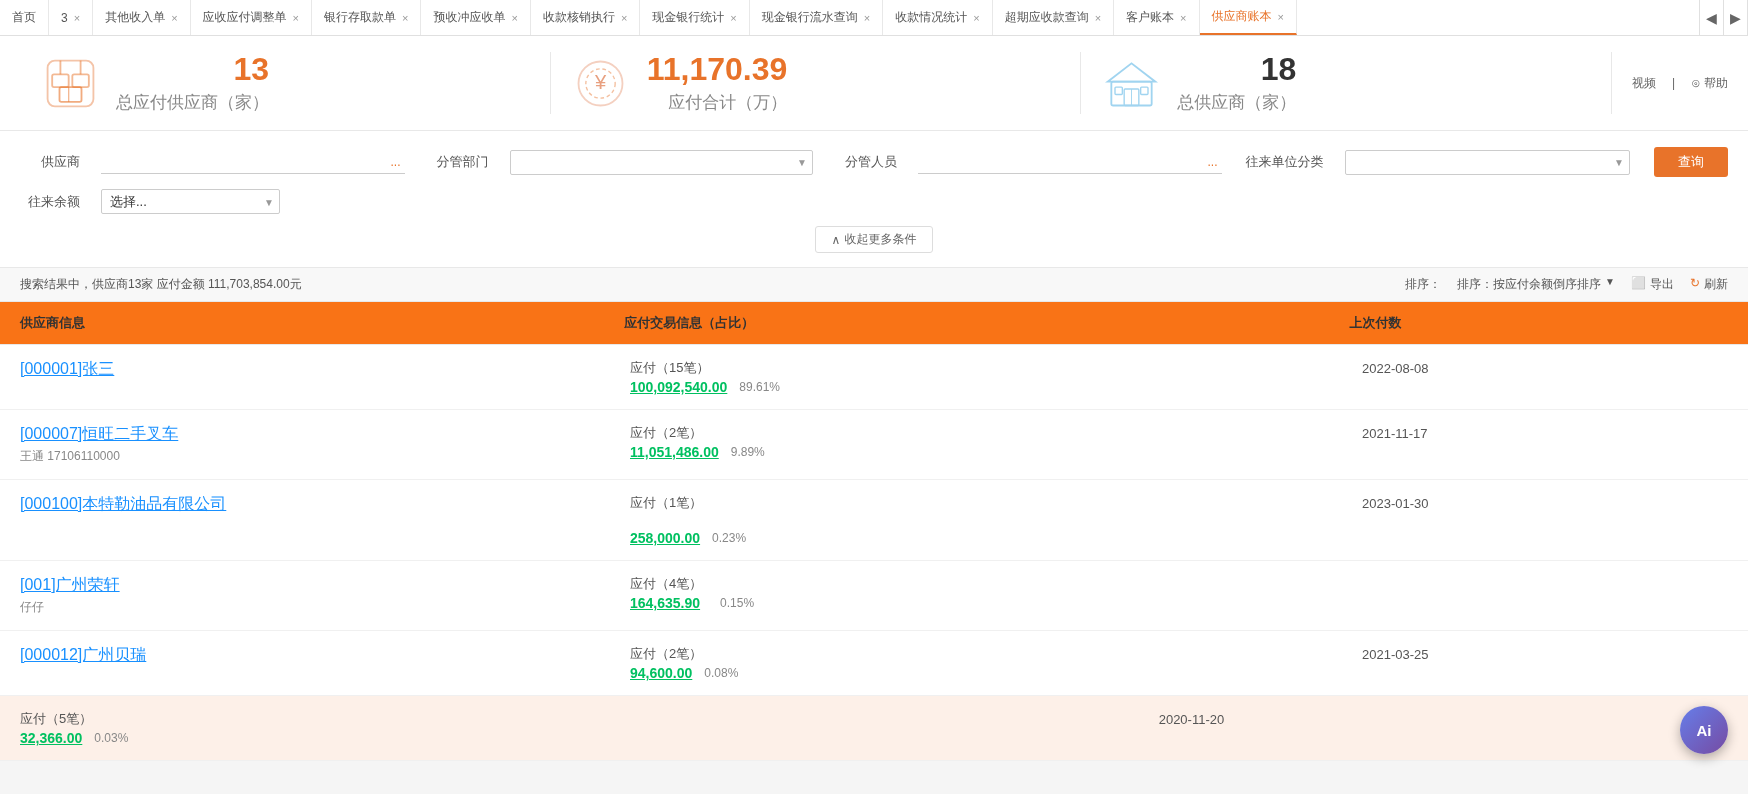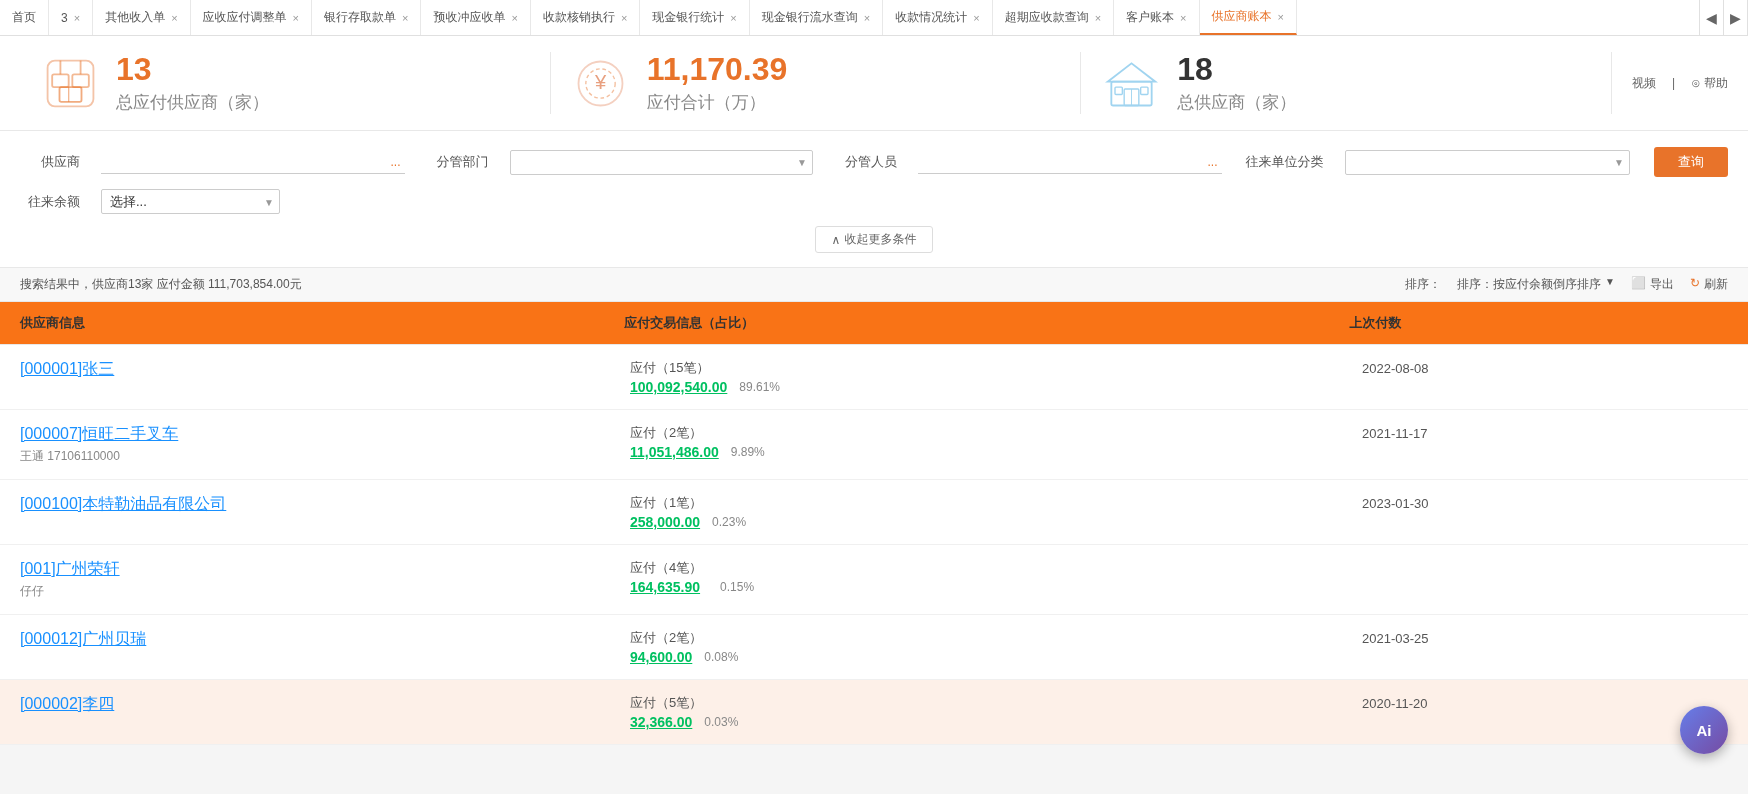--- a/index.html
+++ b/index.html
@@ -7,21 +7,21 @@
 
     
     .top-nav { display: flex; align-items: flex-start; background: #fff; border-bottom: 1px solid #e0e0e0; height: 36px; overflow: hidden; }
     .nav-tab { display: flex; align-items: center; padding: 0 12px; height: 100%; border-right: 1px solid #e8e8e8; font-size: 12px; color: #555; cursor: pointer; white-space: nowrap; flex-shrink: 0; }
     .nav-tab.active { color: #e8732a; border-bottom: 2px solid #e8732a; }
     .nav-tab .close-x { margin-left: 6px; color: #999; font-size: 11px; }
     .nav-arrows { display: flex; margin-left: auto; border-left: 1px solid #e0e0e0; }
     .nav-arrow { width: 24px; height: 36px; display: flex; align-items: center; justify-content: center; cursor: pointer; background: #fff; border-right: 1px solid #e0e0e0; font-size: 14px; color: #666; }
 
     
-    .header-stats { display: flex; background: #fff; padding: 16px 20px; border-bottom: 1px solid #e8e8e8; align-items: center; gap: 0; }
+    .header-stats { display: flex; background: #fff; padding: 16px 20px; border-bottom: 1px solid #e8e8e8; align-items: center; gap: 0; text-align: right; }
     .stat-card { display: flex; align-items: center; gap: 16px; flex: 1; padding: 0 20px; border-right: 1px solid #e8e8e8; }
     .stat-card:last-child { border-right: none; }
     .stat-icon { width: 60px; height: 60px; display: flex; align-items: center; justify-content: center; }
     .stat-icon svg { width: 55px; height: 55px; }
     .stat-info { display: flex; flex-direction: column; }
     .stat-number { font-size: 32px; font-weight: bold; color: #e8732a; line-height: 1.1; }
     .stat-label { font-size: 17px; color: #888; margin-top: 4px; }
     .header-actions { display: flex; gap: 16px; align-items: center; font-size: 12px; color: #666; margin-left: auto; padding-left: 20px; }
     .header-actions span { cursor: pointer; }
 
@@ -318,21 +318,21 @@
     </div>
 
     <div class="table-row">
       <div class="supplier-info col-supplier">
         <span class="supplier-link">[000100]本特勒油品有限公司</span>
       </div>
       <div class="transaction-info col-transaction">
         <div class="trans-line1">
           <span class="trans-label">应付（1笔）</span>
         </div>
-        <div style="display:flex;align-items:center;gap:12px;">
+        <div style="display:flex;align-items:center;gap:12px;margin-top:16px;">
           <span class="trans-amount">258,000.00</span>
           <span class="trans-percent">0.23%</span>
         </div>
       </div>
       <div class="last-pay col-last-pay">2023-01-30</div>
     </div>
 
     <div class="table-row">
       <div class="supplier-info col-supplier">
         <div><span class="supplier-link">[001]广州荣轩</span></div>
@@ -360,23 +360,20 @@
         </div>
         <div style="display:flex;align-items:center;gap:12px;">
           <span class="trans-amount">94,600.00</span>
           <span class="trans-percent">0.08%</span>
         </div>
       </div>
       <div class="last-pay col-last-pay">2021-03-25</div>
     </div>
 
     <div class="table-row highlighted">
-      <div class="supplier-info col-supplier">
-        <span class="supplier-link">[000002]李四</span>
-      </div>
       <div class="transaction-info col-transaction">
         <div class="trans-line1">
           <span class="trans-label">应付（5笔）</span>
         </div>
         <div style="display:flex;align-items:center;gap:12px;">
           <span class="trans-amount">32,366.00</span>
           <span class="trans-percent">0.03%</span>
         </div>
       </div>
       <div class="last-pay col-last-pay">2020-11-20</div>

